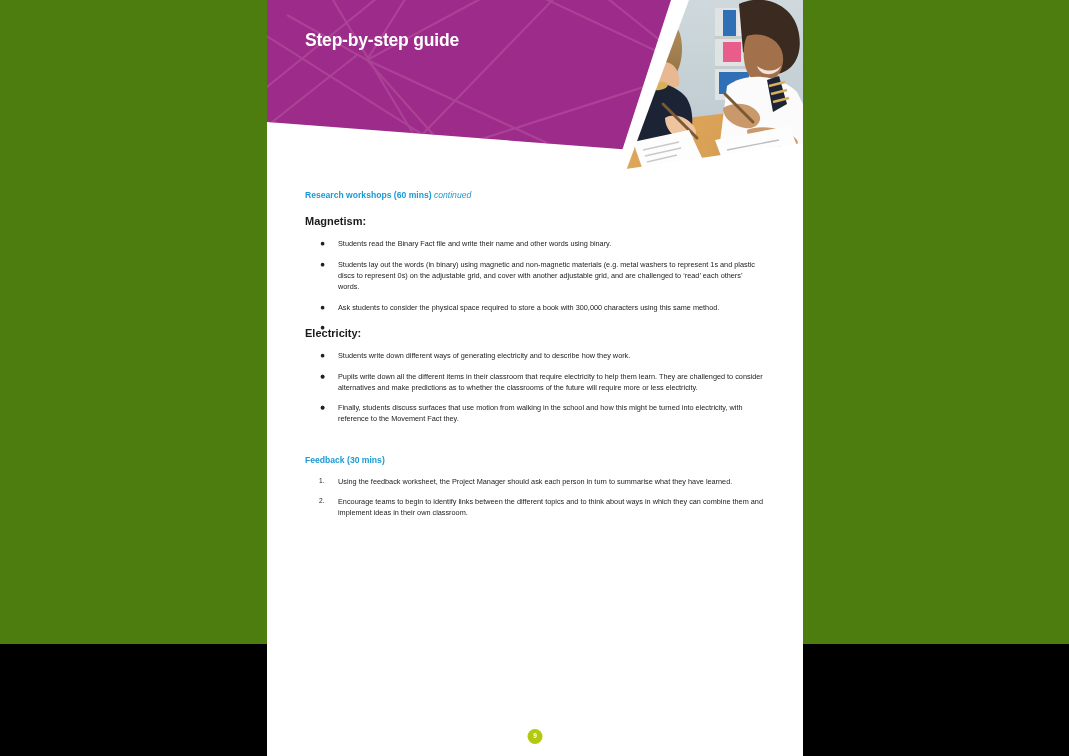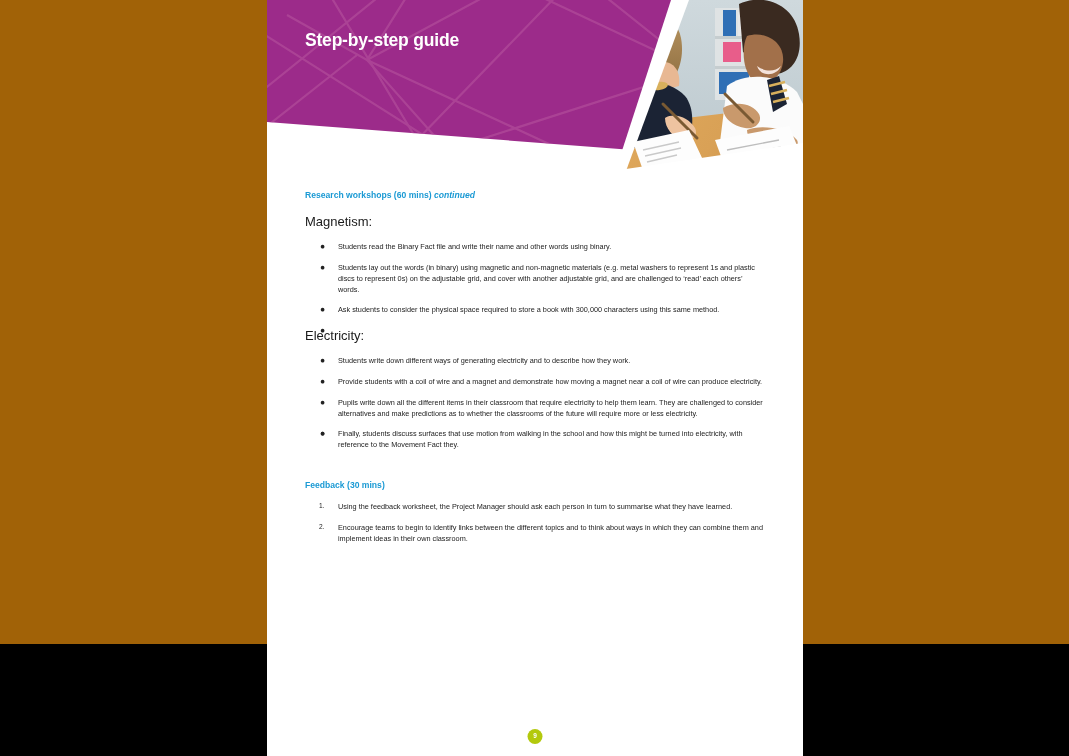--- a/index.html
+++ b/index.html
@@ -2,21 +2,21 @@
 <html><head>
 <meta charset="utf-8">
 <style>
   * { box-sizing: border-box; margin: 0; padding: 0; }
   html, body {
     width: 1069px; height: 756px;
     background: #000000;
     font-family: "Liberation Sans", sans-serif;
     overflow: hidden;
   }
-  .viewport { position: relative; width: 1069px; height: 644px; background: #a16207; }
+  .viewport { position: relative; width: 1069px; height: 644px; background: #4d7c0f; }
 
   .page {
     position: absolute;
     left: 267px; top: 0;
     width: 536px; height: 756px;
     background: #ffffff;
     overflow: hidden;
   }
 
   
@@ -72,27 +72,27 @@
   }
 
   .section-heading {
     color: #1b9ad4;
     font-size: 8.6px;
     font-weight: bold;
     line-height: 1.3;
   }
   .section-heading .cont {
     font-style: italic;
-    font-weight: bold;
+    font-weight: normal;
     text-align: right;
   }
   .sub-heading {
     color: #1a1a1a;
-    font-size: 13px;
-    font-weight: normal;
+    font-size: 11px;
+    font-weight: bold;
     line-height: 1.3;
   }
 
   ul.list, ol.list { list-style: none; }
 
   .item {
     position: relative;
     padding-left: 33px;
     font-size: 7.3px;
     line-height: 1.52;
@@ -267,21 +267,20 @@
 
       <div class="sub-heading sp-sub">Electricity:</div>
 
       <ul class="list">
         <li class="item sp-first-item">
           <span class="marker dot">●</span>
           <span>Students write down different ways of generating electricity and to describe how they work.</span>
         </li>
         <li class="item sp-item">
           <span class="marker dot">●</span>
-          <span>Provide students with a coil of wire and a magnet and demonstrate how moving a magnet near a coil of wire can produce electricity.</span>
         </li>
         <li class="item sp-item">
           <span class="marker dot">●</span>
           <span>Pupils write down all the different items in their classroom that require electricity to help them learn. They are challenged to consider alternatives and make predictions as to whether the classrooms of the future will require more or less electricity.</span>
         </li>
         <li class="item sp-item">
           <span class="marker dot">●</span>
         </li>
         <li class="item sp-item">
           <span class="marker dot">●</span>

